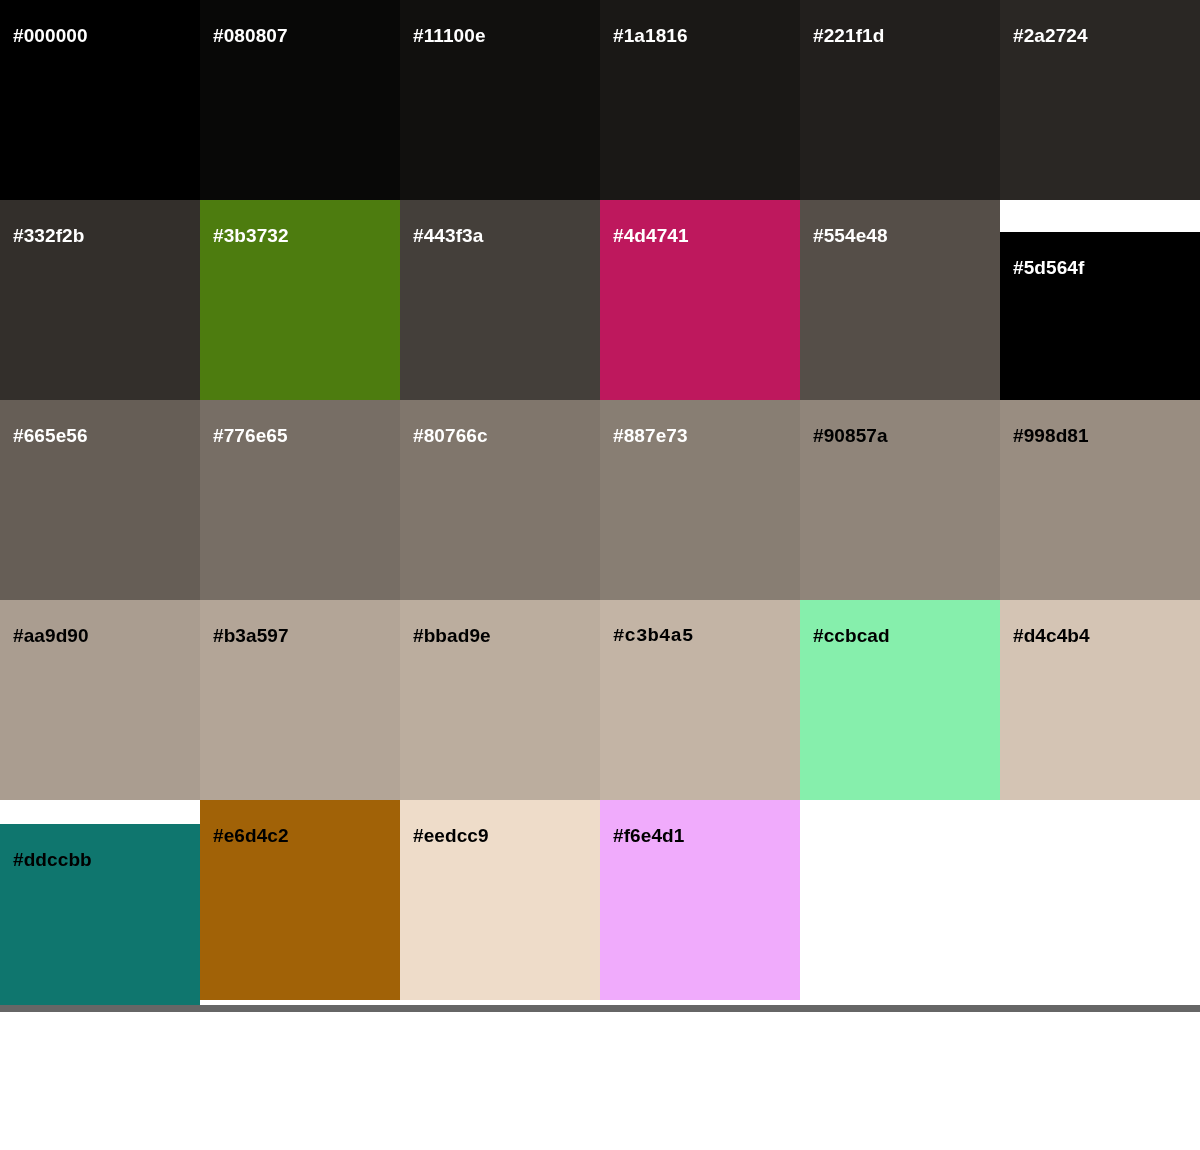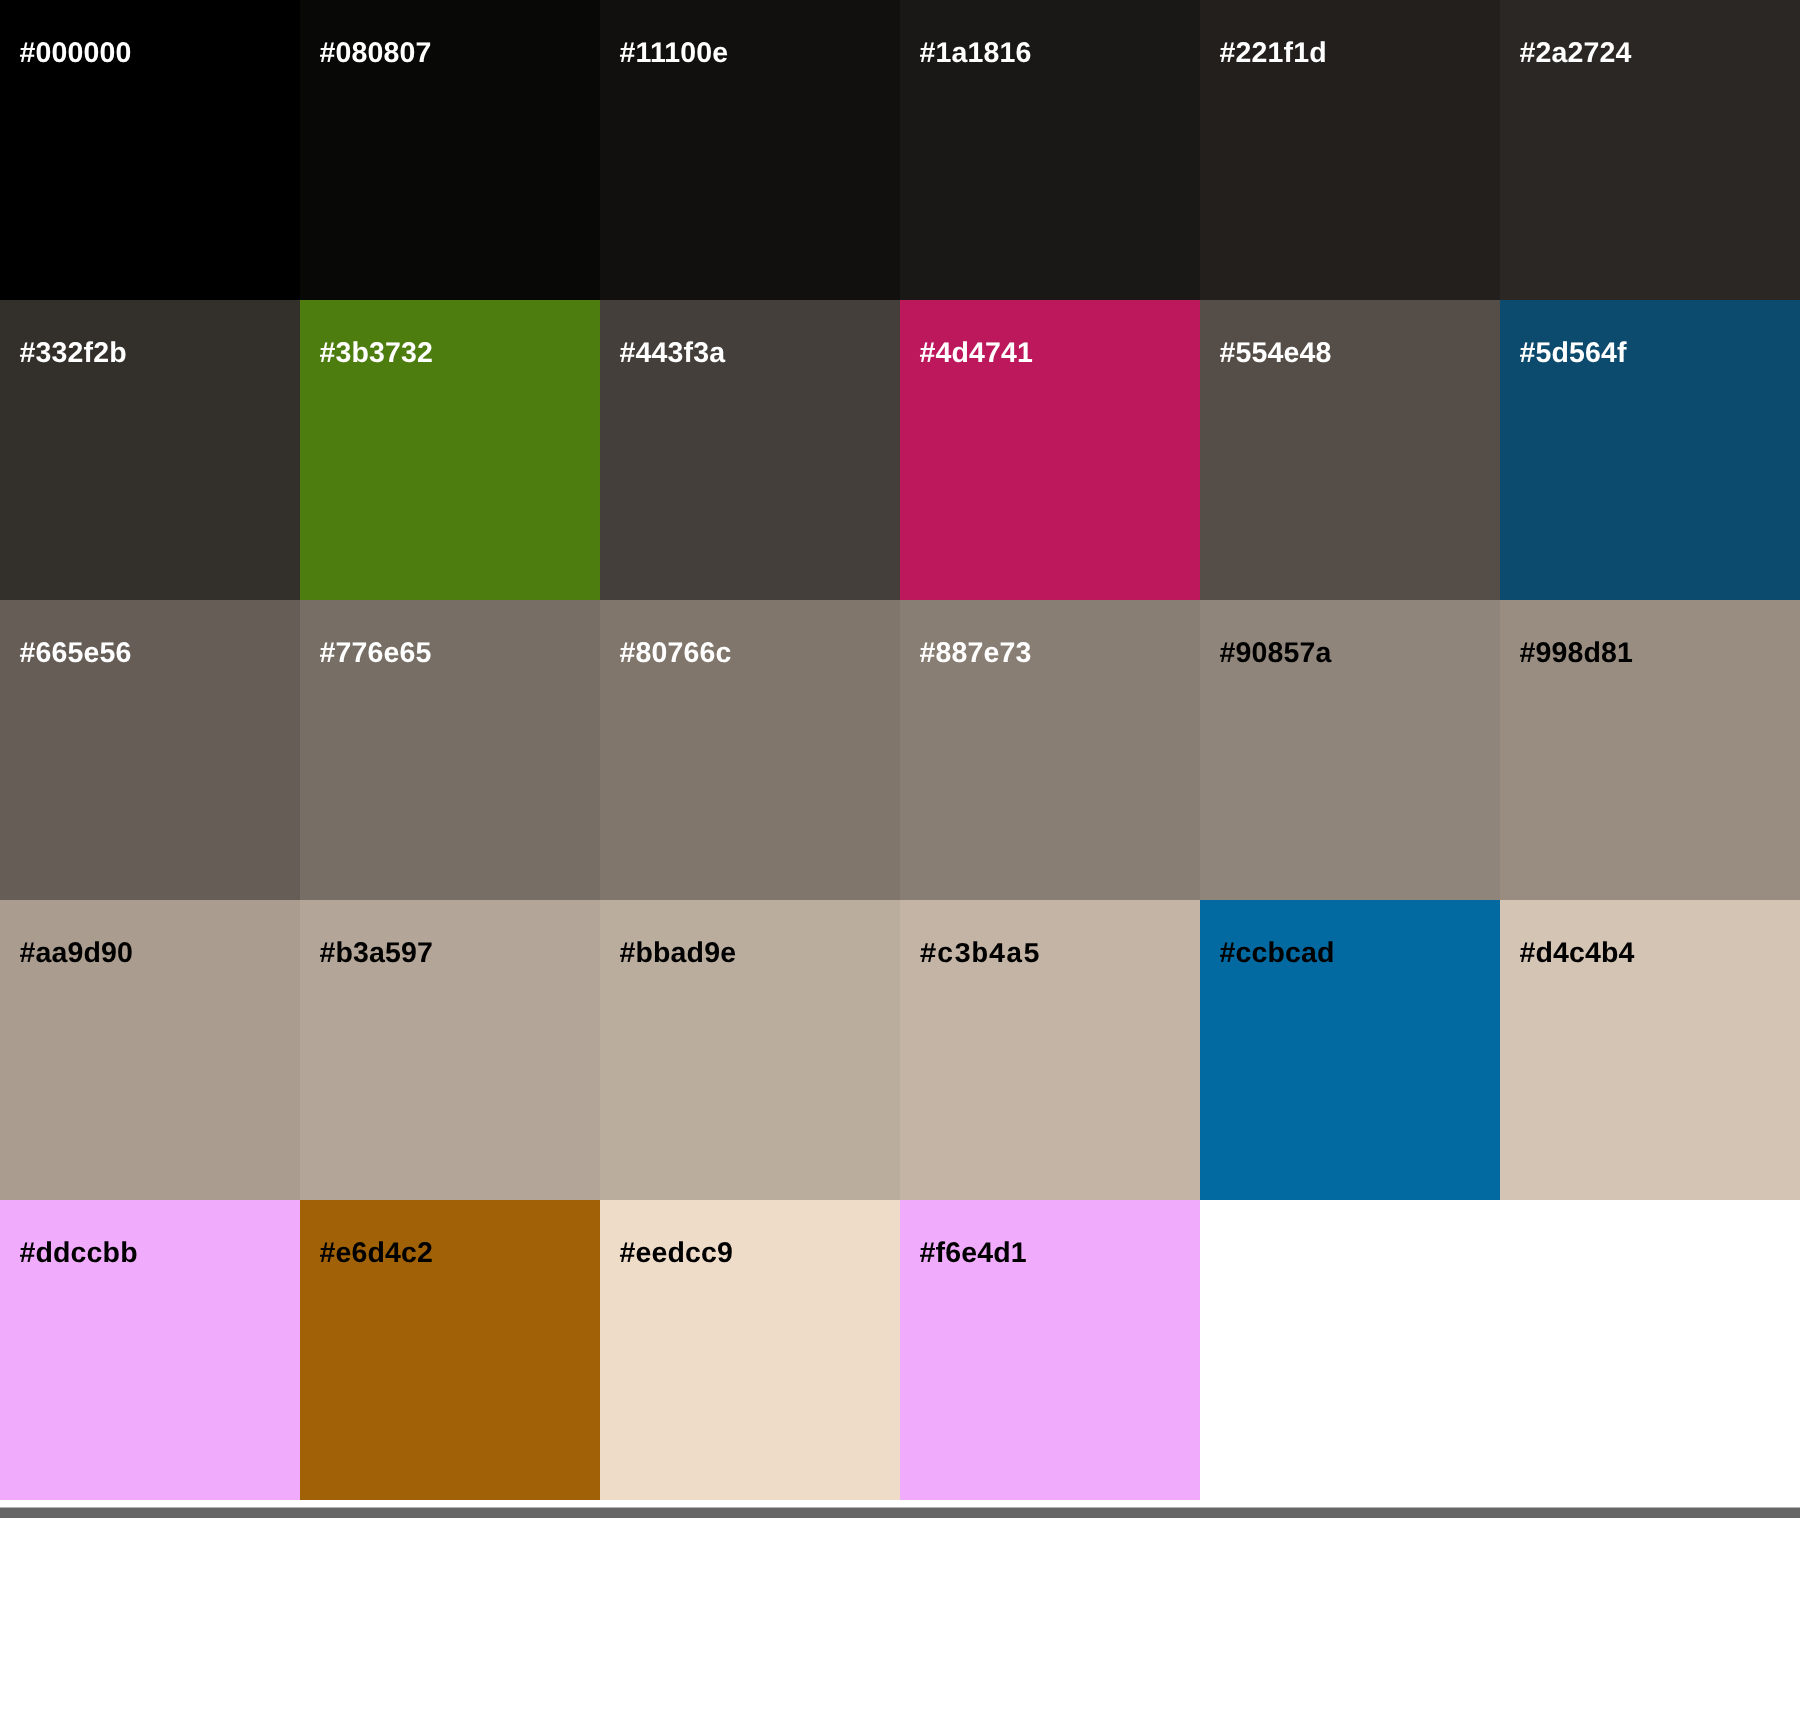--- a/index.html
+++ b/index.html
@@ -82,21 +82,21 @@
       </div>
       <div class="swatch light-text" style="background: rgb(68, 63, 58);">
         <span class="swatch-label">#443f3a</span>
       </div>
       <div class="swatch light-text" style="background: #be185d;">
         <span class="swatch-label">#4d4741</span>
       </div>
       <div class="swatch light-text" style="background: rgb(85, 78, 72);">
         <span class="swatch-label">#554e48</span>
       </div>
-      <div class="swatch light-text" style="background: #0c4a6e;">
+      <div class="swatch light-text" style="background: #000000; margin-top: 32px;">
         <span class="swatch-label">#5d564f</span>
       </div>
       <div class="swatch light-text" style="background: rgb(102, 94, 86);">
         <span class="swatch-label">#665e56</span>
       </div>
       <div class="swatch light-text" style="background: rgb(119, 110, 101);">
         <span class="swatch-label">#776e65</span>
       </div>
       <div class="swatch light-text" style="background: rgb(128, 118, 108);">
         <span class="swatch-label">#80766c</span>
@@ -115,27 +115,27 @@
       </div>
       <div class="swatch dark-text" style="background: rgb(179, 165, 151);">
         <span class="swatch-label">#b3a597</span>
       </div>
       <div class="swatch dark-text" style="background: rgb(187, 173, 158);">
         <span class="swatch-label">#bbad9e</span>
       </div>
       <div class="swatch dark-text" style="background: rgb(195, 180, 165); font-family: Liberation Mono, monospace;">
         <span class="swatch-label">#c3b4a5</span>
       </div>
-      <div class="swatch dark-text" style="background: #0369a1;">
+      <div class="swatch dark-text" style="background: #86efac;">
         <span class="swatch-label">#ccbcad</span>
       </div>
       <div class="swatch dark-text" style="background: rgb(212, 196, 180);">
         <span class="swatch-label">#d4c4b4</span>
       </div>
-      <div class="swatch dark-text" style="background: #f0abfc;">
+      <div class="swatch dark-text" style="background: #0f766e; margin-top: 24px;">
         <span class="swatch-label">#ddccbb</span>
       </div>
       <div class="swatch dark-text" style="background: #a16207;">
         <span class="swatch-label">#e6d4c2</span>
       </div>
       <div class="swatch dark-text" style="background: rgb(238, 220, 201);">
         <span class="swatch-label">#eedcc9</span>
       </div>
       <div class="swatch dark-text" style="background: #f0abfc;">
         <span class="swatch-label">#f6e4d1</span>

